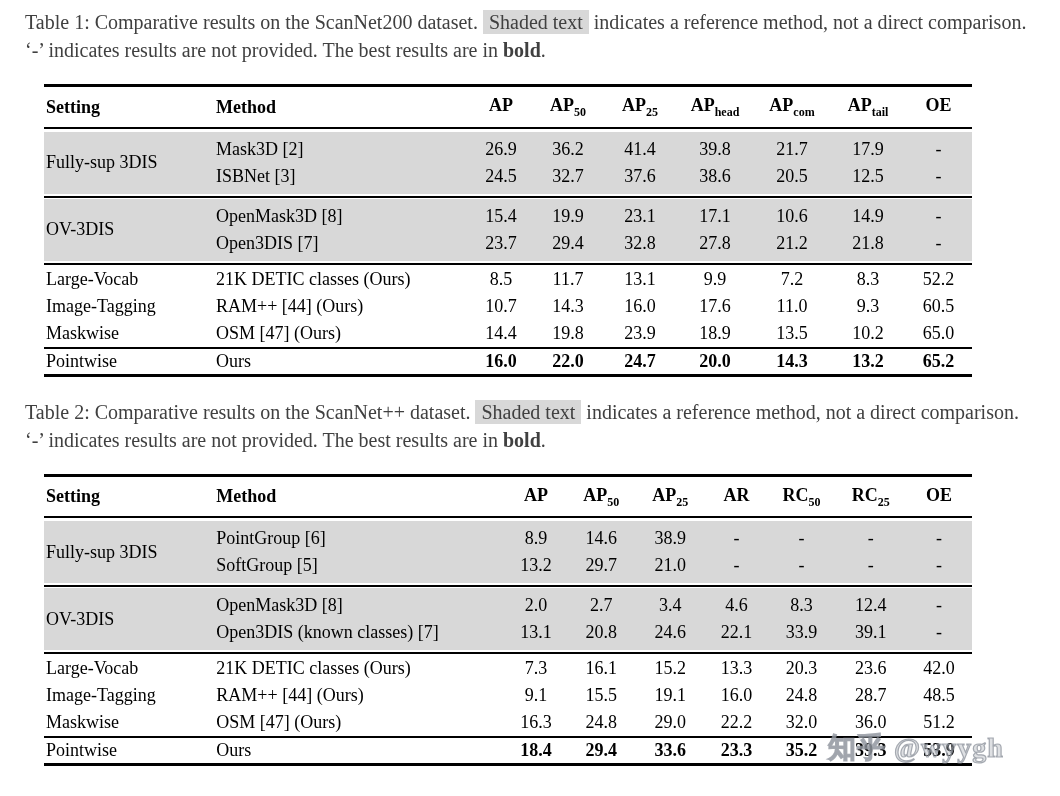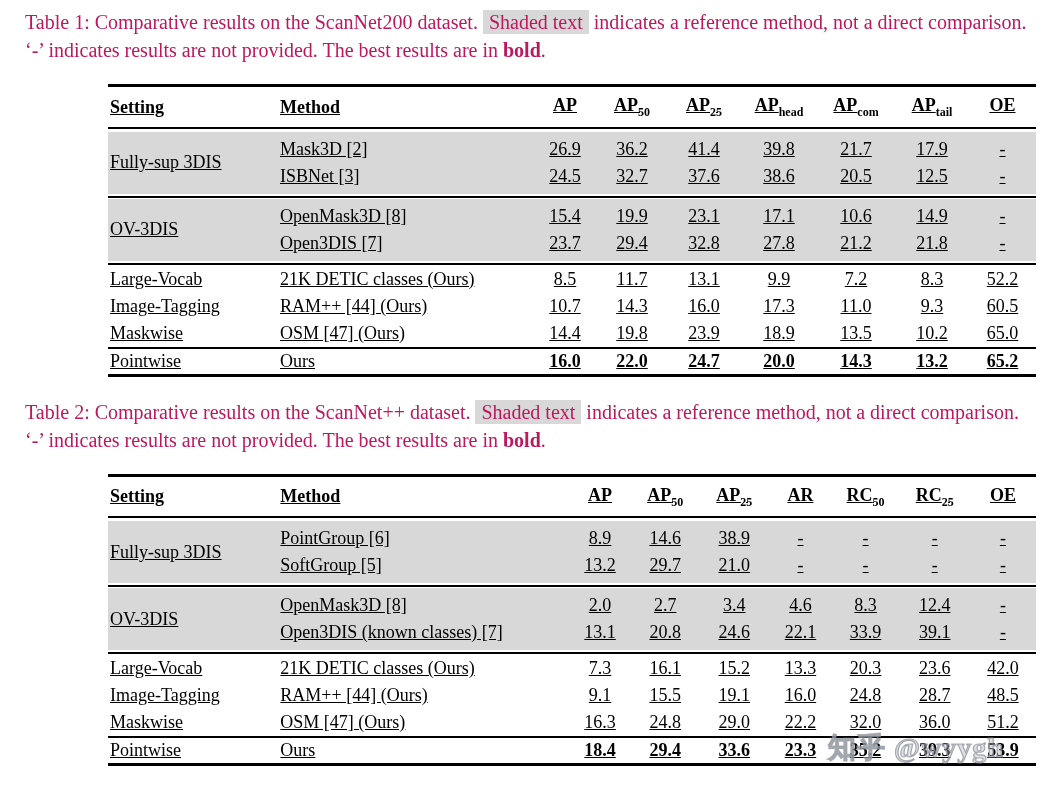--- a/index.html
+++ b/index.html
@@ -6,37 +6,36 @@
   html,body { margin:0; padding:0; }
   body {
     width:1060px; height:796px;
     background:#ffffff; color:#000;
     font-family:"Liberation Serif", serif;
     position:relative; overflow:hidden;
   }
   .caption {
     margin:0 20px 0 25px;
     font-size:20px; line-height:28px;
-    color:#be185d;
+    color:#404040;
   }
   .caption.first { padding-top:8px; }
   .caption.second { margin-top:21px; }
   .caption .hl {
     background:#d8d8d8;
     padding:1px 6px;
   }
   .caption b { font-weight:bold; }
 
   table.paper {
-    margin:20px 0 0 108px;
+    margin:20px 0 0 44px;
     width:928px;
     border-collapse:collapse;
     table-layout:fixed;
     font-size:18px;
-    text-decoration:underline;
   }
   table.paper th, table.paper td {
     padding:2px 2px;
     vertical-align:middle;
     overflow:hidden; white-space:nowrap;
   }
   tr.head th {
     border-top:3px solid #000;
     border-bottom:2px solid #000;
     padding:8px 2px 7px 2px;
@@ -188,21 +187,21 @@
     <td class="c">7.2</td>
     <td class="c">8.3</td>
     <td class="c">52.2</td>
   </tr>
   <tr class="r">
     <td class="l set">Image-Tagging</td>
     <td class="l">RAM++ [44] (Ours)</td>
     <td class="c">10.7</td>
     <td class="c">14.3</td>
     <td class="c">16.0</td>
-    <td class="c">17.3</td>
+    <td class="c">17.6</td>
     <td class="c">11.0</td>
     <td class="c">9.3</td>
     <td class="c">60.5</td>
   </tr>
   <tr class="r">
     <td class="l set">Maskwise</td>
     <td class="l">OSM [47] (Ours)</td>
     <td class="c">14.4</td>
     <td class="c">19.8</td>
     <td class="c">23.9</td>

